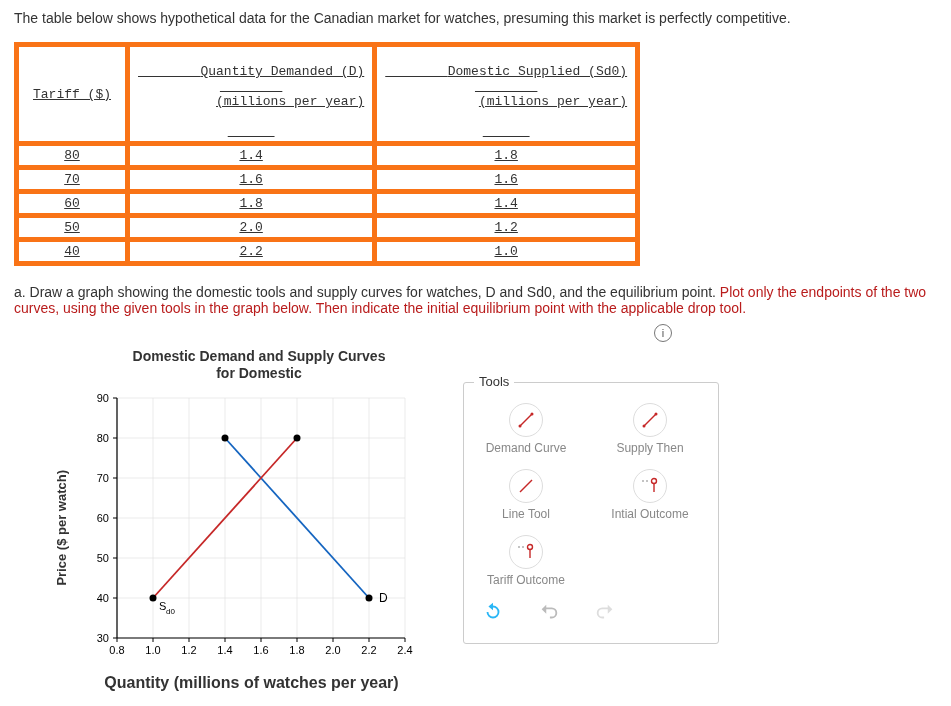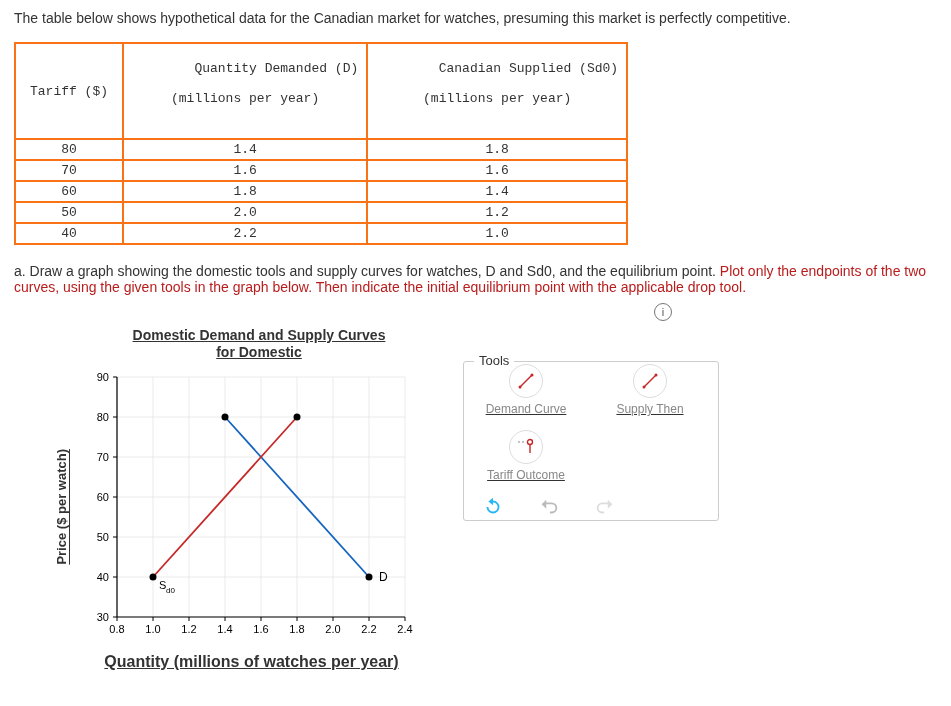--- a/index.html
+++ b/index.html
@@ -13,29 +13,30 @@
     background: #fff;
   }
   .intro { margin-bottom: 16px; }
   table.data {
     border-collapse: collapse;
     margin-bottom: 18px;
     font-family: "Courier New", monospace;
     font-size: 13px;
   }
   table.data th, table.data td {
-    border: 2px solid #f97316;
+    border: 5px solid #f97316;
     padding: 2px 8px;
     text-align: center;
     white-space: pre;
+    text-decoration: underline;
   }
   table.data th {
     font-weight: normal;
   }
-  table.data th .sub { display:block; }
+  table.data th .sub { display:block;text-align:right; }
   table.data td.price { width: 90px; }
   table.data td.qd { width: 210px; }
   table.data td.qs { width: 210px; }
   .question {
     margin-bottom: 8px;
   }
   .red { color: #b91c1c; }
   .info-icon {
     display:inline-block;
     width:16px; height:16px;
@@ -47,21 +48,20 @@
     color:#555;
     position:relative;
     left: 640px;
     margin-bottom:6px;
   }
   .chart-wrap {
     display:flex;
     align-items:flex-start;
     gap: 28px;
     margin-left: 40px;
-    text-decoration: underline;
   }
   .chart-block { }
   .chart-title {
     font-weight: bold;
     font-size: 14px;
     text-align:center;
     width: 330px;
     margin-left: 40px;
     margin-bottom: 6px;
     line-height:1.2;
@@ -82,21 +82,21 @@
     font-weight:bold;
     text-align:center;
     margin-left: 40px;
     width: 315px;
     margin-top: 6px;
   }
   
   .tools {
     border:1px solid #ccc;
     border-radius:3px;
-    padding: 2px 12px;
+    padding: 20px 12px;
     width: 230px;
     position:relative;
     margin-top: 34px;
     text-align: center;
   }
   .tools-legend {
     position:absolute;
     top:-9px; left:10px;
     background:#fff;
     padding:0 5px;
@@ -147,21 +147,21 @@
 
 <table class="data">
   <thead>
     <tr>
       <th>Tariff ($)</th>
       <th>
         <span>Quantity Demanded (D)</span>
         <span class="sub">(millions per year)</span>
       </th>
       <th>
-        <span>Canadian Supplied (Sd0)</span>
+        <span>Domestic Supplied (Sd0)</span>
         <span class="sub">(millions per year)</span>
       </th>
     </tr>
   </thead>
   <tbody id="tb">
       <tr>
         <td class="price">80</td>
         <td class="qd">1.4</td>
         <td class="qs">1.8</td>
       </tr>
@@ -286,20 +286,40 @@
           <svg width="18" height="18">
               <circle cx="3" cy="15" r="1.5" fill="#c62828"></circle>
               <line x1="3" y1="15" x2="15" y2="3" stroke="#c62828" stroke-width="1.5"></line>
               <circle cx="15" cy="3" r="1.5" fill="#c62828"></circle>
             </svg>
         </div>
         <span>Supply Then</span>
       </div>
     </div>
 
+    <div class="tool-row">
+      <div class="tool-item">
+        <div class="tool-icon">
+          <svg width="18" height="18">
+              <line x1="3" y1="15" x2="15" y2="3" stroke="#c62828" stroke-width="1.5"></line>
+            </svg>
+        </div>
+        <span>Line Tool</span>
+      </div>
+      <div class="tool-item">
+        <div class="tool-icon">
+          <svg width="20" height="18">
+              <line x1="2" y1="4" x2="10" y2="4" stroke="#888" stroke-width="1.2" stroke-dasharray="2 2"></line>
+              <circle cx="14" cy="4" r="2.5" fill="none" stroke="#c62828" stroke-width="1.4"></circle>
+              <line x1="14" y1="7" x2="14" y2="15" stroke="#c62828" stroke-width="1.4"></line>
+            </svg>
+        </div>
+        <span>Intial Outcome</span>
+      </div>
+    </div>
 
     <div class="tool-row">
       <div class="tool-item">
         <div class="tool-icon">
           <svg width="20" height="18">
               <line x1="2" y1="4" x2="10" y2="4" stroke="#888" stroke-width="1.2" stroke-dasharray="2 2"></line>
               <circle cx="14" cy="4" r="2.5" fill="none" stroke="#c62828" stroke-width="1.4"></circle>
               <line x1="14" y1="7" x2="14" y2="15" stroke="#c62828" stroke-width="1.4"></line>
             </svg>
         </div>

